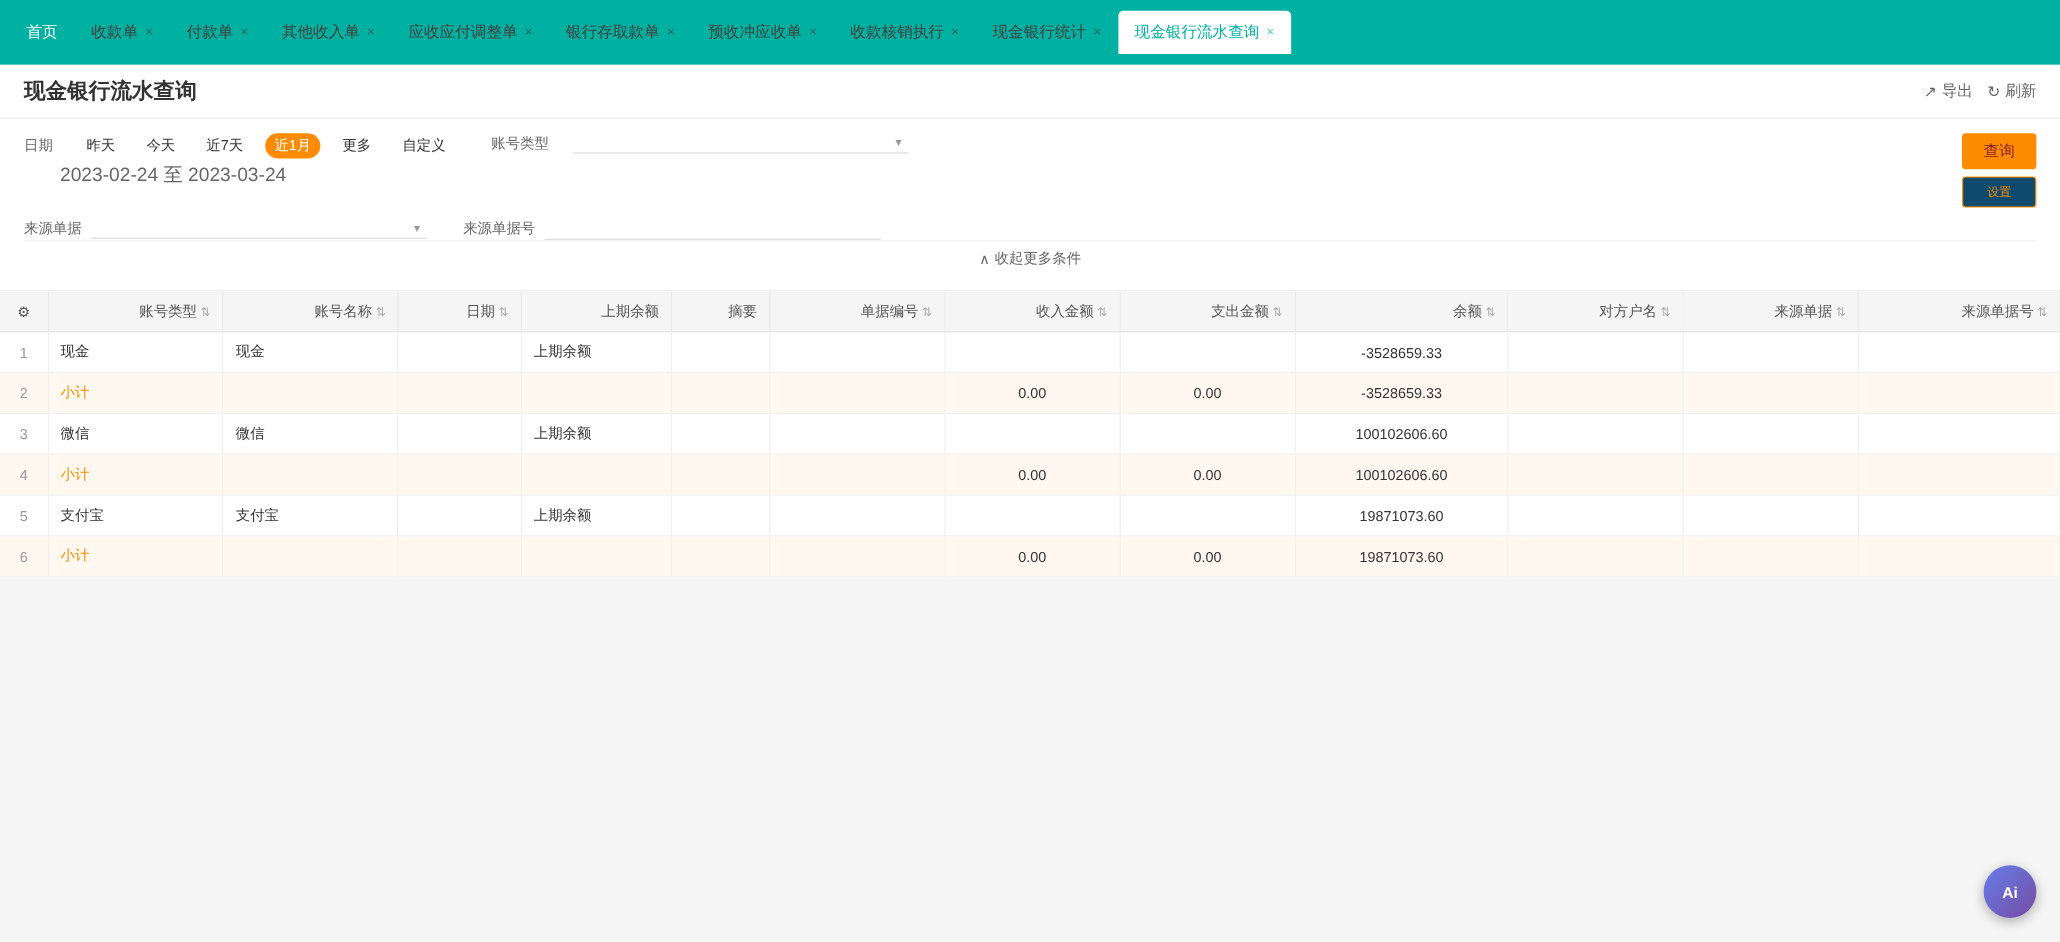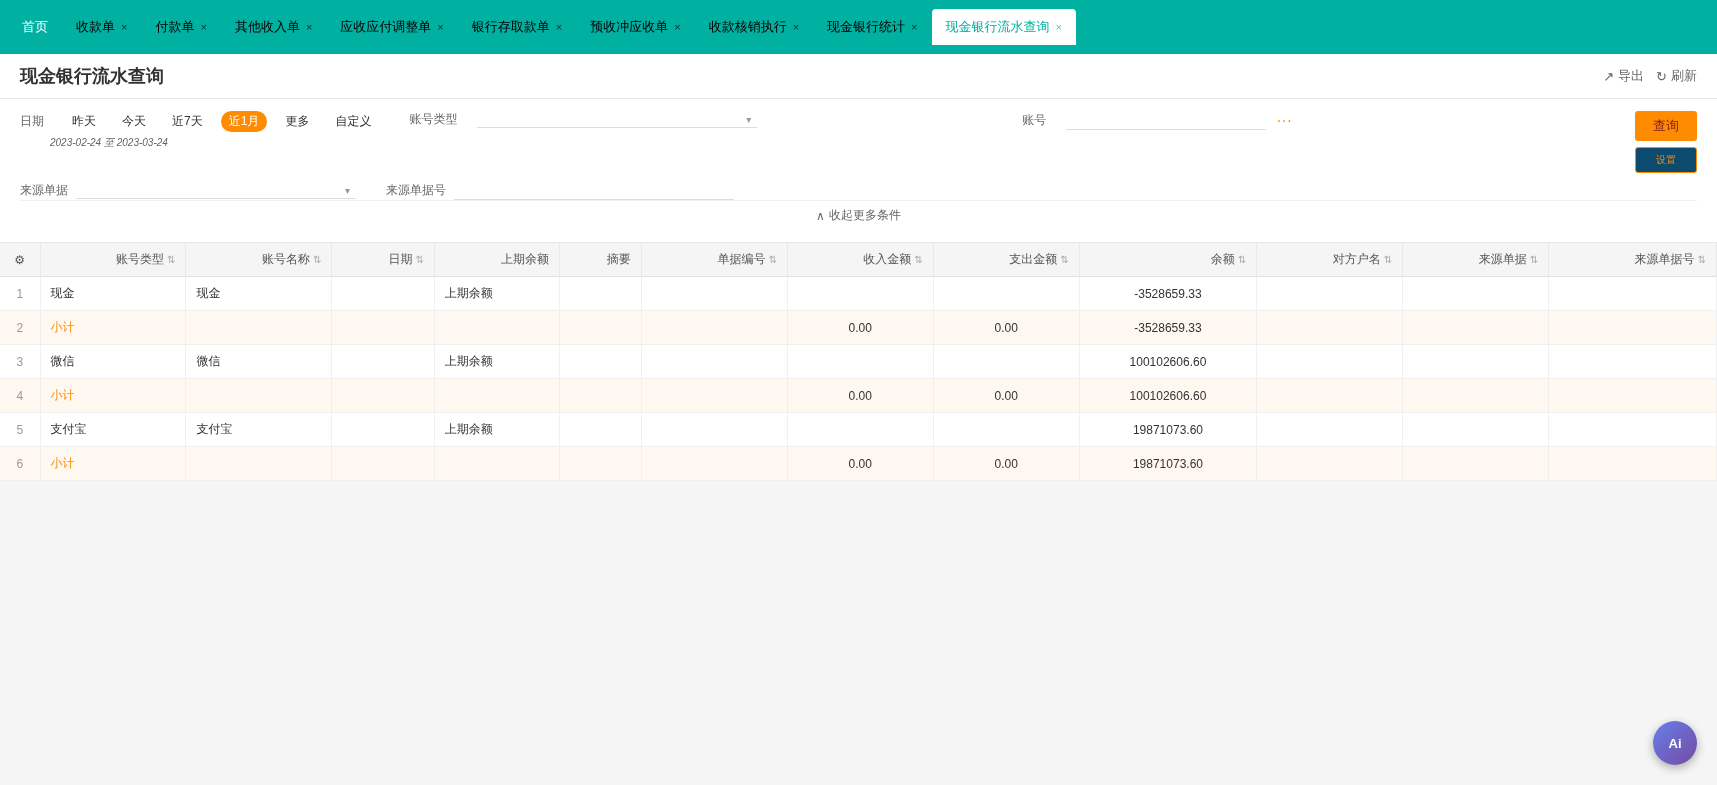--- a/index.html
+++ b/index.html
@@ -8,21 +8,21 @@
     
     .top-nav {
       background: #00b0a0;
       display: flex;
       align-items: center;
       height: 54px;
       padding: 0 8px;
       gap: 0;
     }
     .nav-item {
-      color: #000000;
+      color: #404040;
       padding: 0 14px;
       height: 36px;
       display: flex;
       align-items: center;
       cursor: pointer;
       font-size: 13px;
       white-space: nowrap;
       position: relative;
     }
     .nav-item.active {
@@ -290,42 +290,33 @@
         <div class="filter-label">日期</div>
         <div class="date-options" id="date-options-container">
             <span class="date-option">昨天</span>
             <span class="date-option">今天</span>
             <span class="date-option">近7天</span>
             <span class="date-option active">近1月</span>
             <span class="date-option">更多</span>
             <span class="date-option">自定义</span>
           </div>
       </div>
-      <div style="margin-left:30px; color:#666; font-size:10px;font-style:italic;">2023-02-24 至 2023-03-24</div>
+      <div style="margin-left:30px; color:#666; font-size:16px;">2023-02-24 至 2023-03-24</div>
     </div>
 
     <div style="flex:1; margin-top:0;">
       <div class="filter-row">
         <div class="filter-label">账号类型</div>
         <div class="filter-select" style="min-width:280px;">
           <span class="filter-select-text"></span>
           <span class="filter-select-arrow">▾</span>
         </div>
       </div>
     </div>
 
-    <div style="flex:1; margin-top:0;">
-      <div class="filter-row">
-        <div class="filter-label">账号</div>
-        <div style="display:flex; align-items:center; gap:4px;">
-          <input class="filter-input" style="min-width: 200px;">
-          <span class="dots-btn">···</span>
-        </div>
-      </div>
-    </div>
 
     <div class="right-btns">
       <button class="btn-query">查询</button>
       <button class="btn-settings">设置</button>
     </div>
   </div>
 
   <div style="display:flex; gap:30px; align-items:center; margin-top:8px;">
     <div class="filter-group">
       <div class="filter-label">来源单据</div>

